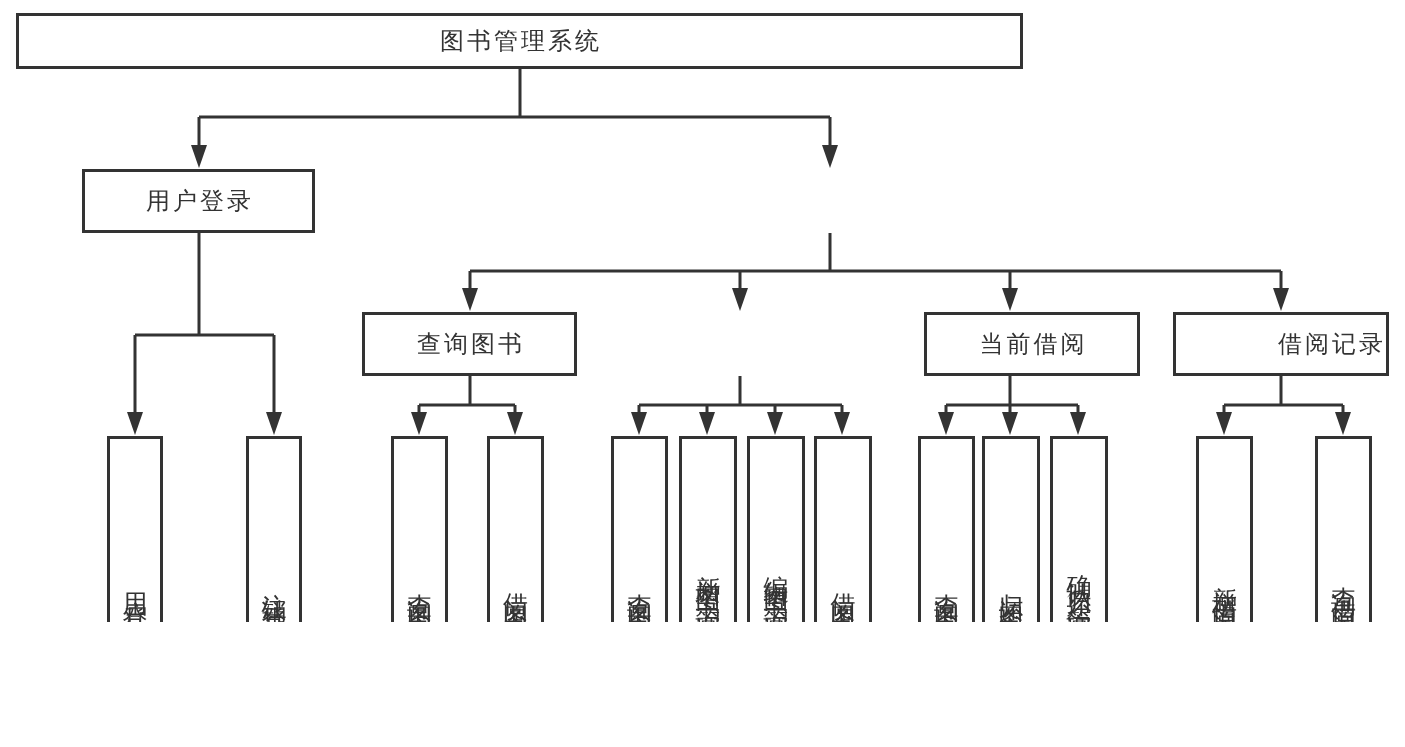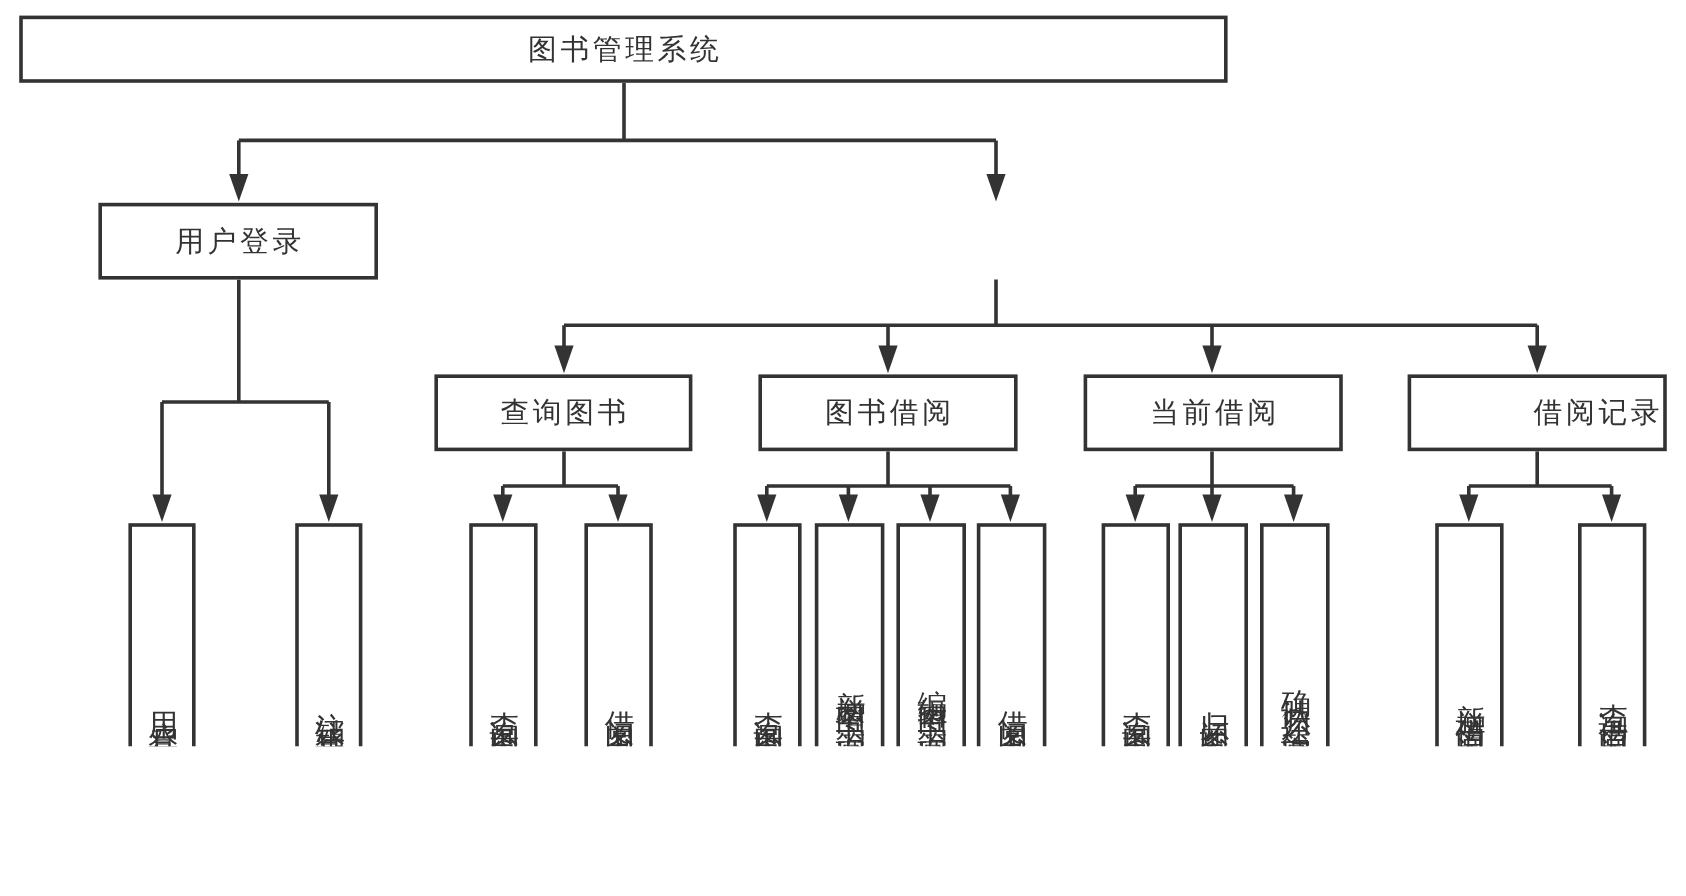--- a/index.html
+++ b/index.html
@@ -107,24 +107,21 @@
     <span>图书管理系统</span>
   </div>
 
   <div class="node h-node" style="left:82px; top:169px; width:233px; height:64px;">
     <span>用户登录</span>
   </div>
 
   <div class="node h-node" style="left:362px; top:312px; width:215px; height:64px;">
     <span>查询图书</span>
   </div>
-  <div class="node h-node" style="left:632px; top:312px; width:216px; height:64px;">
-    <span>图书借阅</span>
-  </div>
-  <div class="node h-node" style="left:903px; top:312px; width:216px; height:64px;">
+  <div class="node h-node" style="left:924px; top:312px; width:216px; height:64px;">
     <span>当前借阅</span>
   </div>
   <div class="node h-node" style="left:1173px; top:312px; width:216px; height:64px;justify-content:flex-end;">
     <span>借阅记录</span>
   </div>
 
   <div class="node leaf" style="left:107px; top:436px; width:56px; height:301px;">
     <span>用户登录</span>
   </div>
   <div class="node leaf" style="left:246px; top:436px; width:56px; height:301px;">

